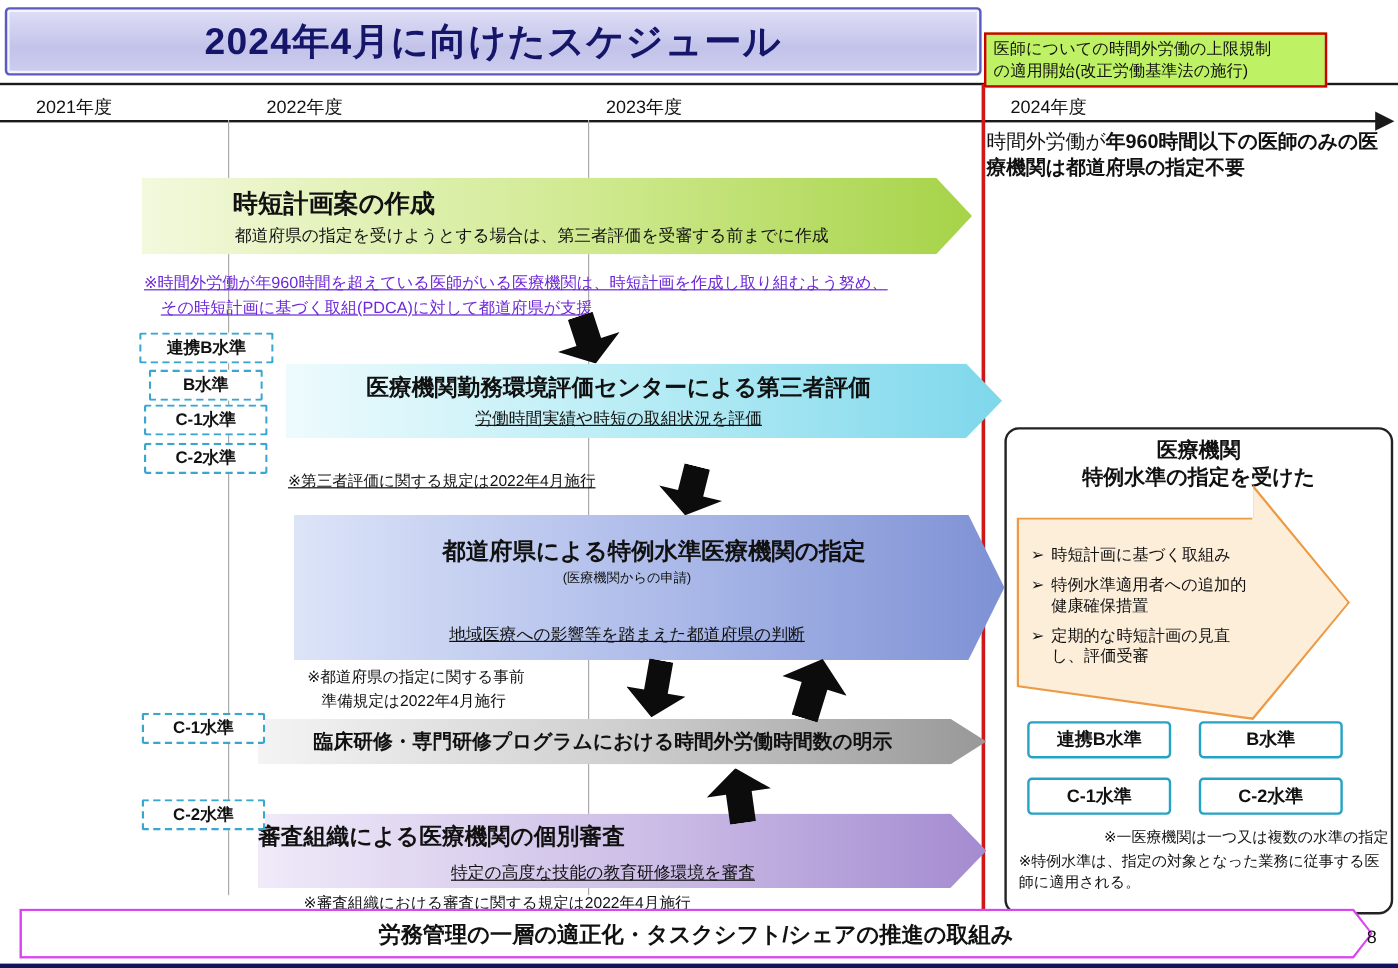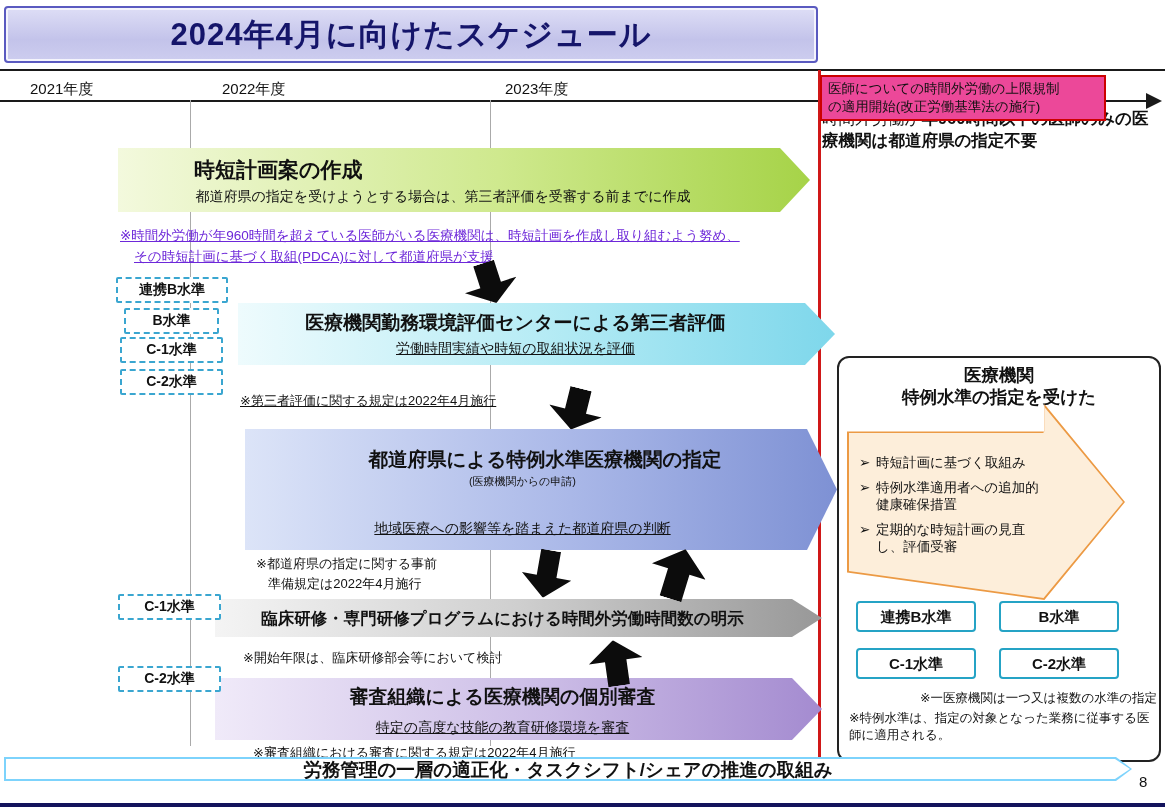--- a/index.html
+++ b/index.html
@@ -9,22 +9,22 @@
   .abs{position:absolute;}
 
   
   .title-banner{left:4px;top:6px;width:814px;height:57px;
     background:linear-gradient(180deg,#dedef6 0%,#c3c3ea 60%,#cdcdef 100%);
     border:2px solid #5a5ac0;border-radius:4px;box-shadow:inset 0 0 0 2px #f4f4fc;
     display:flex;align-items:center;justify-content:center;z-index:5;}
   .title-banner .t{font-size:31px;font-weight:bold;color:#15156a;letter-spacing:1px;}
 
   
-  .reg-box{left:820px;top:27px;width:286px;background:#ec4899;border:2px solid #cc0000;
-    padding:3px 6px;font-size:13.5px;line-height:1.35;z-index:6;margin-top:48px;}
+  .reg-box{left:820px;top:27px;width:286px;background:#bef264;border:2px solid #cc0000;
+    padding:3px 6px;font-size:13.5px;line-height:1.35;z-index:6;}
   .reg-box span{display:block;}
 
   .hdr-line{left:0;top:69px;width:1165px;height:2px;background:#1a1a1a;}
 
   
   .axis{left:0;top:100px;width:1150px;height:2px;background:#1a1a1a;}
   .axis-head{left:1146px;top:93px;width:0;height:0;
     border-left:16px solid #1a1a1a;border-top:8px solid transparent;border-bottom:8px solid transparent;}
   .year{top:80px;font-size:15px;}
   .y2021{left:30px;} .y2022{left:222px;} .y2023{left:505px;} .y2024{left:842px;}
@@ -73,21 +73,21 @@
   .desig-note span{display:block;}
   .desig-note .i2{margin-left:12px;}
 
   .disc-banner{left:215px;top:599px;width:607px;height:38px;
     background:linear-gradient(90deg,#f4f4f4 0%,#cfcfcf 50%,#989898 100%);}
   .disc-title{left:0;top:0;width:575px;text-align:center;font-size:16.5px;line-height:38px;}
   .disc-note{left:243px;top:649px;font-size:13px;z-index:2;}
 
   .rev-banner{left:215px;top:678px;width:607px;height:62px;
     background:linear-gradient(90deg,#f0eaf9 0%,#cbbce6 55%,#a48bd0 100%);}
-  .rev-title{left:0;top:6px;width:575px;text-align:center;font-size:19px;}
+  .rev-title{left:0;top:6px;width:575px;font-size:19px;}
   .rev-sub{left:0;top:41px;width:575px;text-align:center;font-size:14px;text-decoration:underline;font-family:Liberation Serif, serif;}
   .rev-note{left:253px;top:744px;font-size:13px;z-index:2;}
 
   
   .blk{background:#0c0c0c;z-index:4;
     clip-path:polygon(30% 0,70% 0,70% 55%,100% 55%,50% 100%,0 55%,30% 55%);}
   .ba1{left:463px;top:262px;width:54px;height:42px;transform:rotate(-18deg);}
   .ba2{left:549px;top:388px;width:54px;height:42px;transform:rotate(14deg);}
   .ba3{left:522px;top:550px;width:50px;height:48px;transform:rotate(10deg);}
   .ba4{left:650px;top:548px;width:56px;height:52px;transform:rotate(197deg);}
@@ -108,21 +108,21 @@
   .bullet .mk{width:17px;flex:0 0 17px;}
   .lvl{border:2px solid #25a3c5;border-radius:4px;background:#fff;font-weight:bold;
     font-size:15px;text-align:center;line-height:27px;width:120px;height:31px;}
   .lv1{left:17px;top:243px;} .lv2{left:160px;top:243px;}
   .lv3{left:17px;top:290px;} .lv4{left:160px;top:290px;}
   .pnote{font-size:12.5px;line-height:1.35;}
   .pn1{left:10px;top:332px;width:308px;text-align:right;}
   .pn2{left:10px;top:352px;width:308px;}
 
   
-  .bb-outer{left:4px;top:757px;width:1128px;height:24px;background:#7dd3fc;
+  .bb-outer{left:16px;top:757px;width:1128px;height:42px;background:#d946ef;
     clip-path:polygon(0 0,calc(100% - 16px) 0,100% 50%,calc(100% - 16px) 100%,0 100%);z-index:6;}
   .bb-inner{position:absolute;left:2px;top:2px;width:calc(100% - 4px);height:calc(100% - 4px);
     background:#fff;clip-path:polygon(0 0,calc(100% - 15px) 0,100% 50%,calc(100% - 15px) 100%,0 100%);
     display:flex;align-items:center;justify-content:center;font-weight:bold;font-size:18.5px;}
   .pageno{left:1139px;top:773px;font-size:15px;z-index:7;}
   .bottom-line{left:0;top:803px;width:1165px;height:4px;background:#13135c;}
 </style>
 </head>
 <body>
 
@@ -185,21 +185,20 @@
     <div class="bs desig-body">地域医療への影響等を踏まえた都道府県の判断</div>
   </div>
   <div class="abs desig-note">
     <span>※都道府県の指定に関する事前</span>
     <span class="i2">準備規定は2022年4月施行</span>
   </div>
 
   <div class="abs banner disc-banner">
     <div class="bt disc-title">臨床研修・専門研修プログラムにおける時間外労働時間数の明示</div>
   </div>
-  <div class="abs disc-note">※開始年限は、臨床研修部会等において検討</div>
 
   <div class="abs banner rev-banner">
     <div class="bt rev-title">審査組織による医療機関の個別審査</div>
     <div class="bs rev-sub">特定の高度な技能の教育研修環境を審査</div>
   </div>
   <div class="abs rev-note">※審査組織における審査に関する規定は2022年4月施行</div>
 
   <div class="abs panel">
     <div class="abs panel-title">
       <span>医療機関</span>

